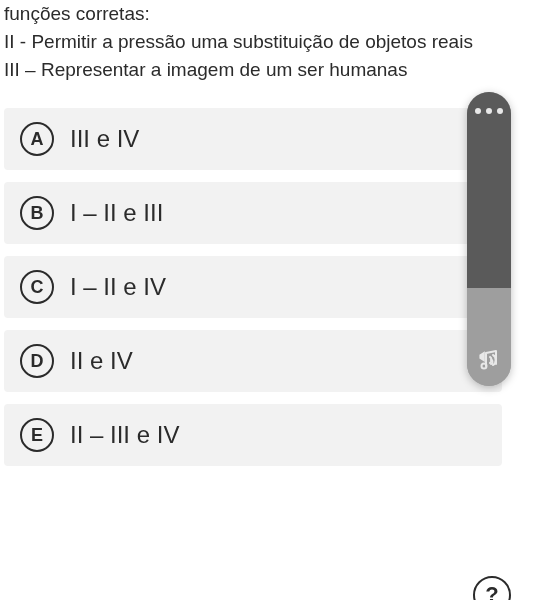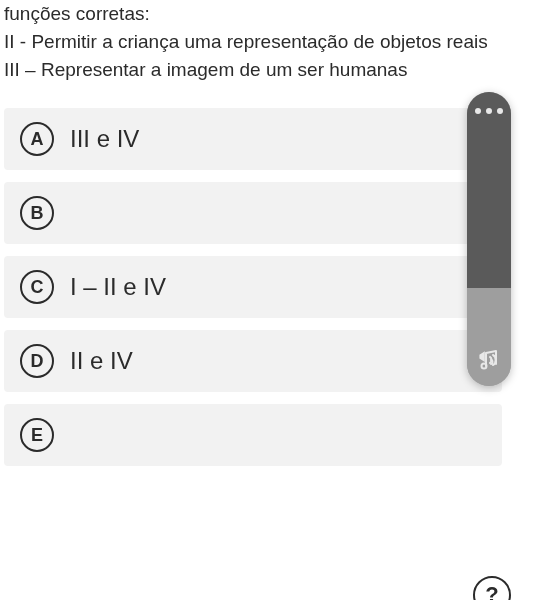--- a/index.html
+++ b/index.html
@@ -43,42 +43,44 @@
   }
 </style>
 </head>
 <body>
 
 <div class="page">
 
   <div class="question-block">
     <div class="question-text">
       <p>funções corretas:</p>
-      <p>II - Permitir a criança uma representação de objetos reais</p>
+      <p>II - Permitir a pressão uma substituição de objetos reais</p>
       <p>III – Representar a imagem de um ser humanas</p>
     </div>
 
     <div class="options">
       <div class="option">
         <div class="option-letter">A</div>
         <div class="option-text">III e IV</div>
       </div>
       <div class="option">
         <div class="option-letter">B</div>
+        <div class="option-text">I – II e III</div>
       </div>
       <div class="option">
         <div class="option-letter">C</div>
         <div class="option-text">I – II e IV</div>
       </div>
       <div class="option">
         <div class="option-letter">D</div>
         <div class="option-text">II e IV</div>
       </div>
       <div class="option">
         <div class="option-letter">E</div>
+        <div class="option-text">II – III e IV</div>
       </div>
     </div>
   </div>
 
   <div class="float-widget">
     <div class="float-top">
       <div class="dots">
         <span></span>
           <span></span>
           <span></span>

